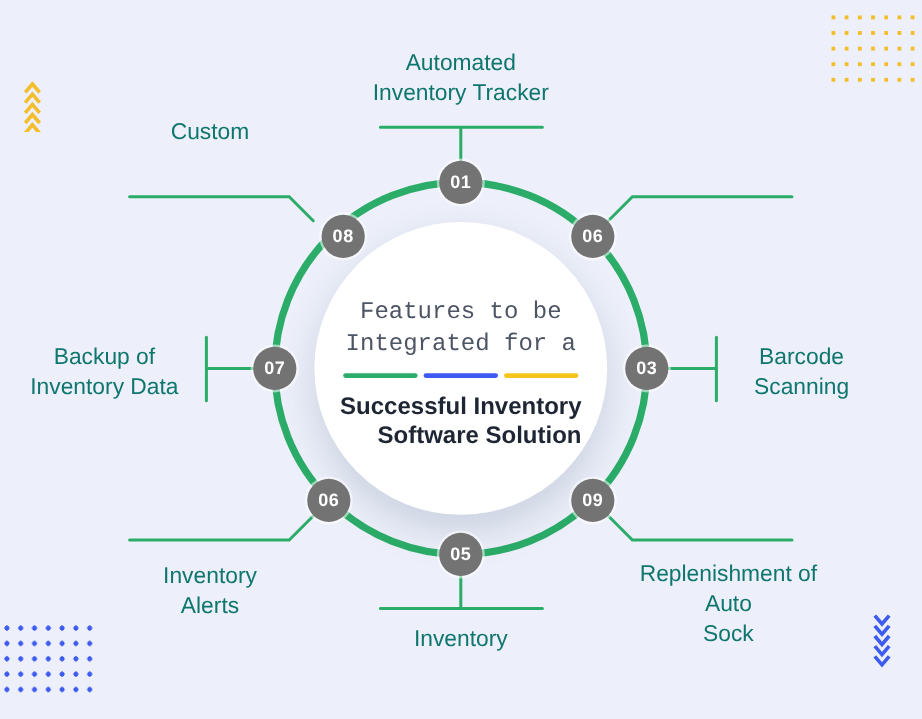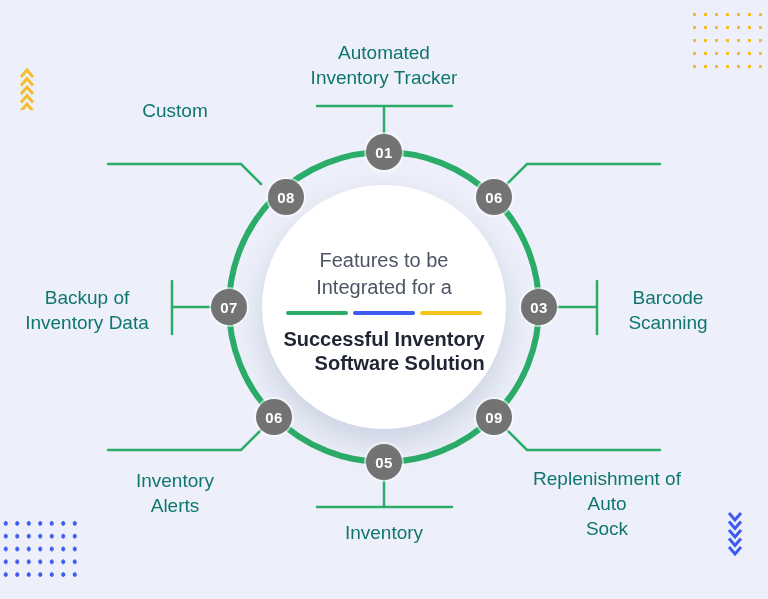--- a/index.html
+++ b/index.html
@@ -34,21 +34,21 @@
   .label {
     position:absolute; transform:translateX(-50%);
     text-align:center; font-size:19px; font-weight:400;
     line-height:25px; color:#0f766e; white-space:nowrap;
   }
   .ln { display:block; }
   
   .intro {
     position:absolute; left:384px; top:247px; transform:translateX(-50%);
     text-align:center; font-size:20px; font-weight:400; line-height:27px;
-    color:#4D5565; white-space:nowrap;
+    color:#4D5565; white-space:nowrap;font-family:Liberation Mono, monospace;
   }
   .main-title {
     position:absolute; left:384px; top:327px; transform:translateX(-50%);
     text-align:right; font-size:20px; font-weight:700; line-height:24px;
     color:#1E2533; white-space:nowrap;
   }
   .dividers {
     position:absolute; left:384px; top:311px; transform:translateX(-50%);
     display:flex; gap:5px;
   }

